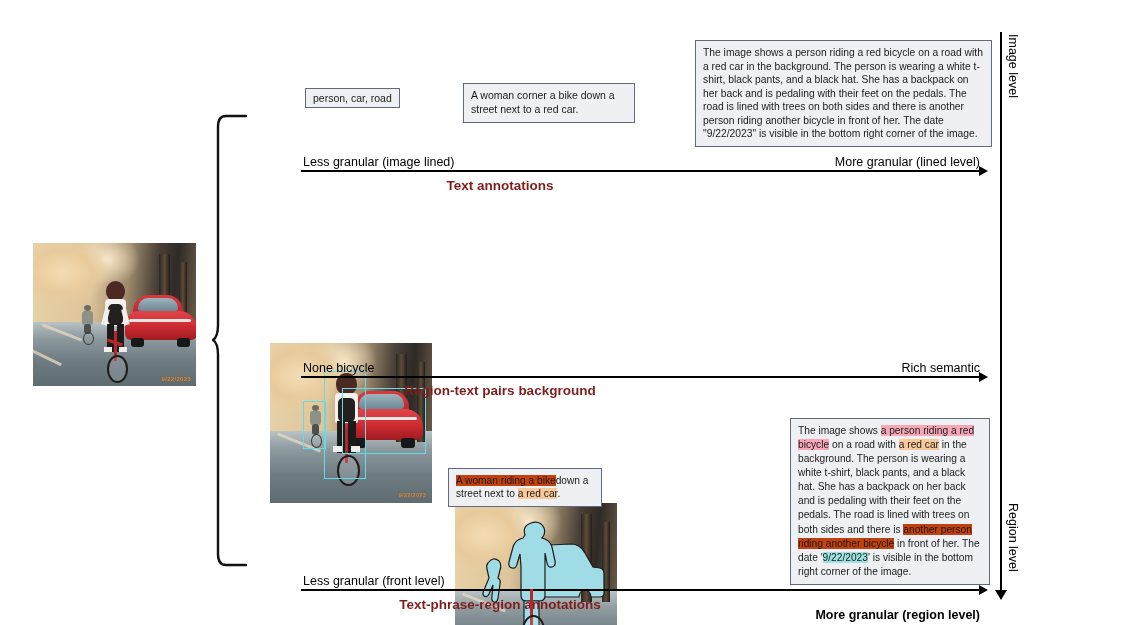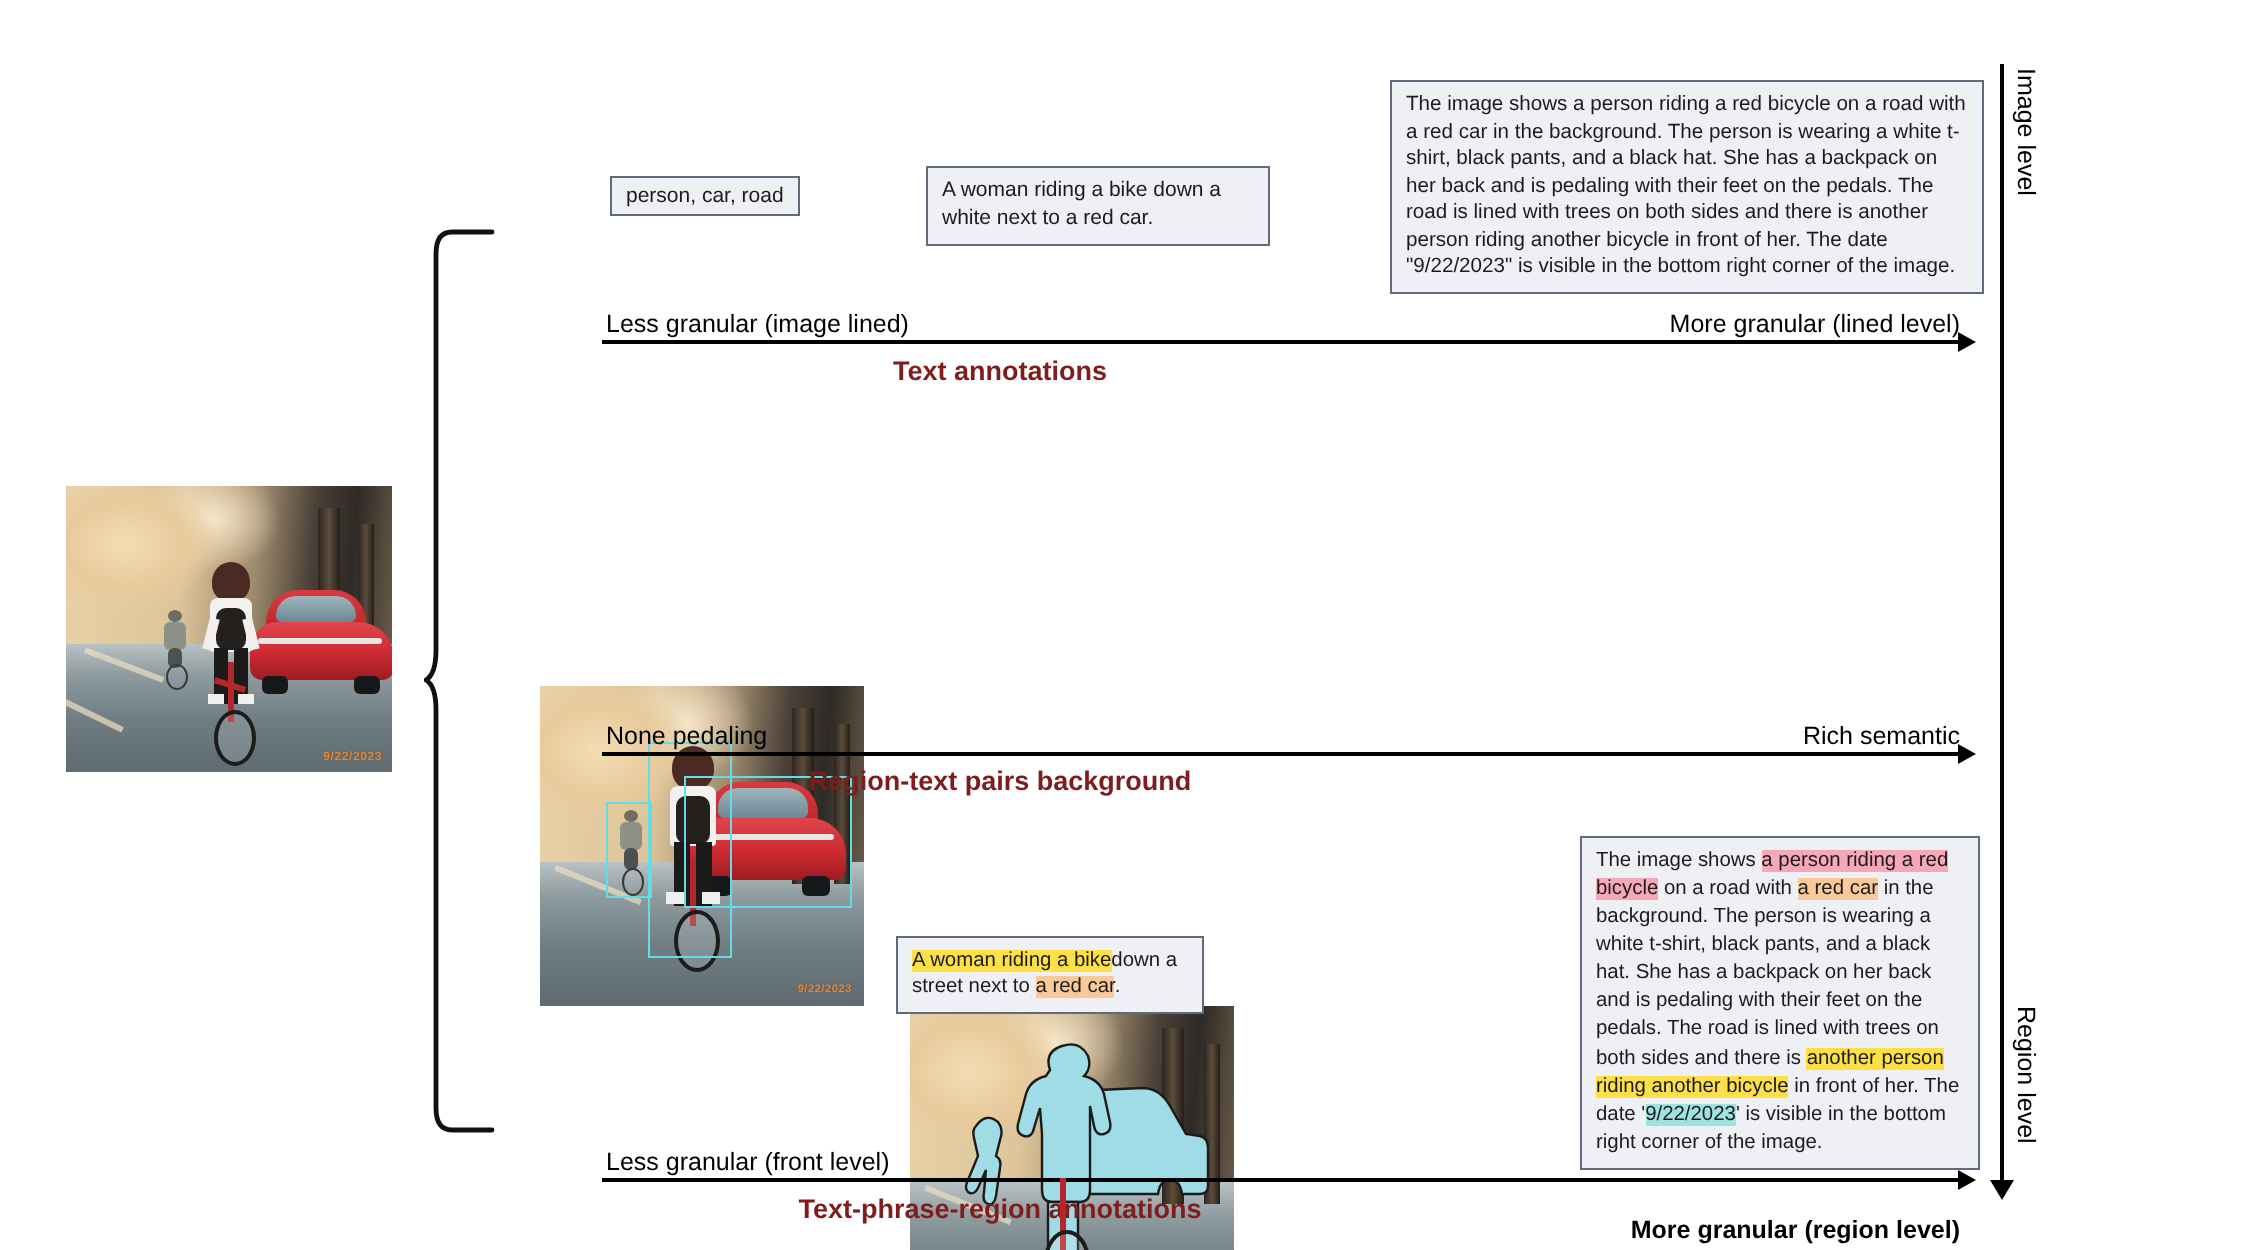--- a/index.html
+++ b/index.html
@@ -88,21 +88,21 @@
   
   .ovl{position:absolute;box-sizing:border-box;}
   .bb-cyan{border:1.2px solid #63dcea;}
 
   .seg{position:absolute;}
   .seg svg{display:block;}
 
   
   .hl-pink{background:#f7a8b8;}
   .hl-orange{background:#fac99a;}
-  .hl-mint{background:#fde047;}
+  .hl-mint{background:#c2410c;}
   .hl-teal{background:#9fe3e0;}
 </style>
 </head>
 <body>
 
 <div class="photo abs" style="left:33px;top:243px;width:163px;height:143px;">
   <div class="sky"></div>
   <div class="road"></div>
   <div class="roadline" style="left:8px;top:88px;width:42px;height:3px;transform:rotate(21deg);"></div>
   <div class="roadline" style="left:-4px;top:113px;width:34px;height:3px;transform:rotate(26deg);"></div>
@@ -144,21 +144,21 @@
 </div>
 
 <div class="brace abs" style="left:212px;top:113px;width:40px;height:455px;">
   <svg width="40" height="455" viewBox="0 0 40 455">
     <path d="M34 3 H14 Q6 3 6 14 V212 Q6 224 1 227 Q6 230 6 242 V441 Q6 452 14 452 H34" fill="none" stroke="#111" stroke-width="2.4" stroke-linecap="round" stroke-linejoin="round"></path>
   </svg>
 </div>
 
 <div class="tbox plain abs" style="left:305px;top:88px;font-size:10.5px;">person, car, road</div>
 
-<div class="tbox para abs" style="left:463px;top:83px;width:172px;font-size:10.5px;">A woman riding a bike down a white next to a red car.</div>
+<div class="tbox para abs" style="left:463px;top:83px;width:172px;font-size:10.5px;">A woman corner a bike down a street next to a red car.</div>
 
 <div class="tbox para abs" style="left:695px;top:40px;width:297px;font-size:10.3px;">The image shows a person riding a red bicycle on a road with a red car in the background. The person is wearing a white t-shirt, black pants, and a black hat. She has a backpack on her back and is pedaling with their feet on the pedals. The road is lined with trees on both sides and there is another person riding another bicycle in front of her. The date "9/22/2023" is visible in the bottom right corner of the image.</div>
 
 <div class="axis-line abs" style="left:301px;top:170px;width:680px;"></div>
 <div class="axis-head abs" style="left:979px;top:166px;"></div>
 <div class="axis-lbl abs" style="left:303px;top:155px;">Less granular (image lined)</div>
 <div class="axis-lbl abs" style="right:143px;top:155px;">More granular (lined level)</div>
 <div class="sec-title abs" style="left:0;right:123px;top:178px;text-align:center;">Text annotations</div>
 
 <div class="photo abs" style="left:270px;top:200px;width:162px;height:160px;">
@@ -218,21 +218,21 @@
   </div>
   <div class="cyclist" style="left:54px;top:30px;width:44px;height:110px;z-index:3;">
     <div class="frame-bar" style="left:21px;top:56px;width:3px;height:36px;"></div>
     <div class="wheel" style="left:13px;top:82px;width:19px;height:27px;"></div>
   </div>
 
 </div>
 
 <div class="axis-line abs" style="left:301px;top:376px;width:680px;"></div>
 <div class="axis-head abs" style="left:979px;top:372px;"></div>
-<div class="axis-lbl abs" style="left:303px;top:361px;">None pedaling</div>
+<div class="axis-lbl abs" style="left:303px;top:361px;">None bicycle</div>
 <div class="axis-lbl abs" style="right:143px;top:361px;">Rich semantic</div>
 <div class="sec-title abs" style="left:0;right:123px;top:383px;text-align:center;">Region-text pairs background</div>
 
 <div class="tbox para abs" style="left:448px;top:468px;width:154px;font-size:10.2px;">
   <span class="hl-mint">A woman riding a bike</span><span>down a street next to </span><span class="hl-orange">a red car</span><span>.</span>
 </div>
 
 <div class="tbox para abs" style="left:790px;top:418px;width:200px;font-size:10.2px;line-height:1.38;">
   <span>The image shows </span><span class="hl-pink">a person riding a red bicycle</span><span> on a road with </span><span class="hl-orange">a red car</span><span> in the background. The person is wearing a white t-shirt, black pants, and a black hat. She has a backpack on her back and is pedaling with their feet on the pedals. The road is lined with trees on both sides and there is </span><span class="hl-mint">another person riding another bicycle</span><span> in front of her. The date '</span><span class="hl-teal">9/22/2023</span><span>' is visible in the bottom right corner of the image.</span>
 </div>

